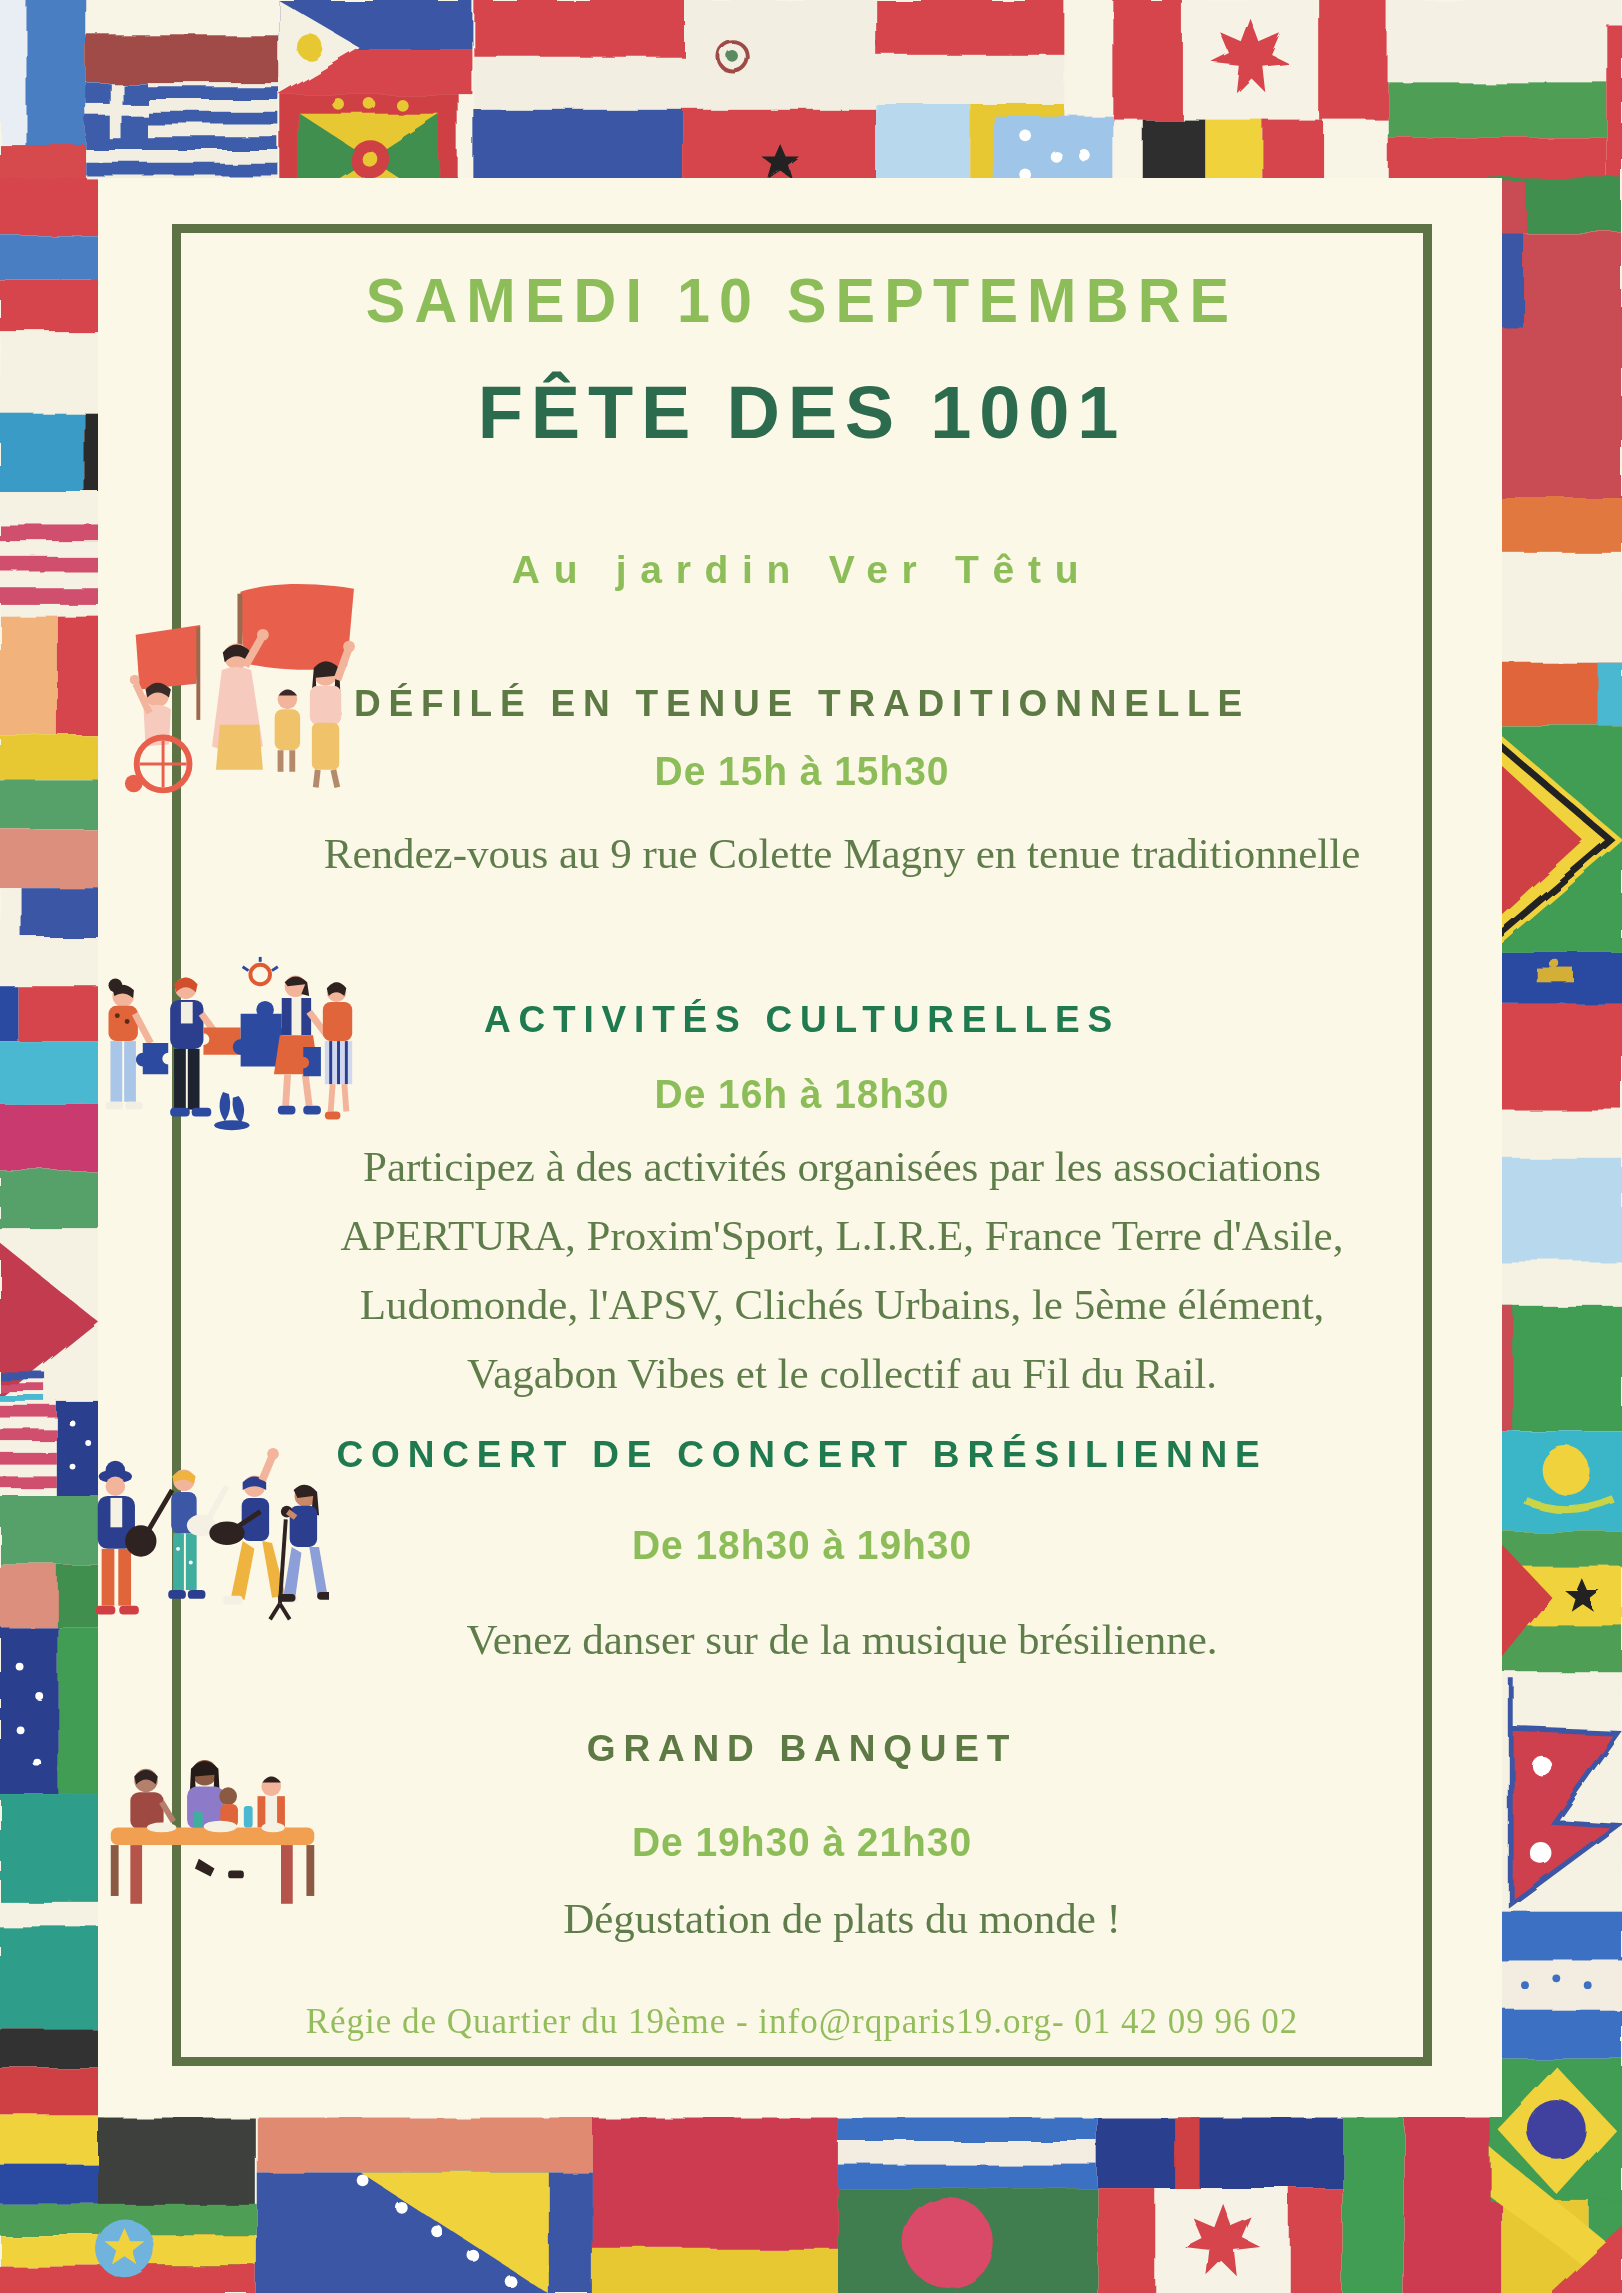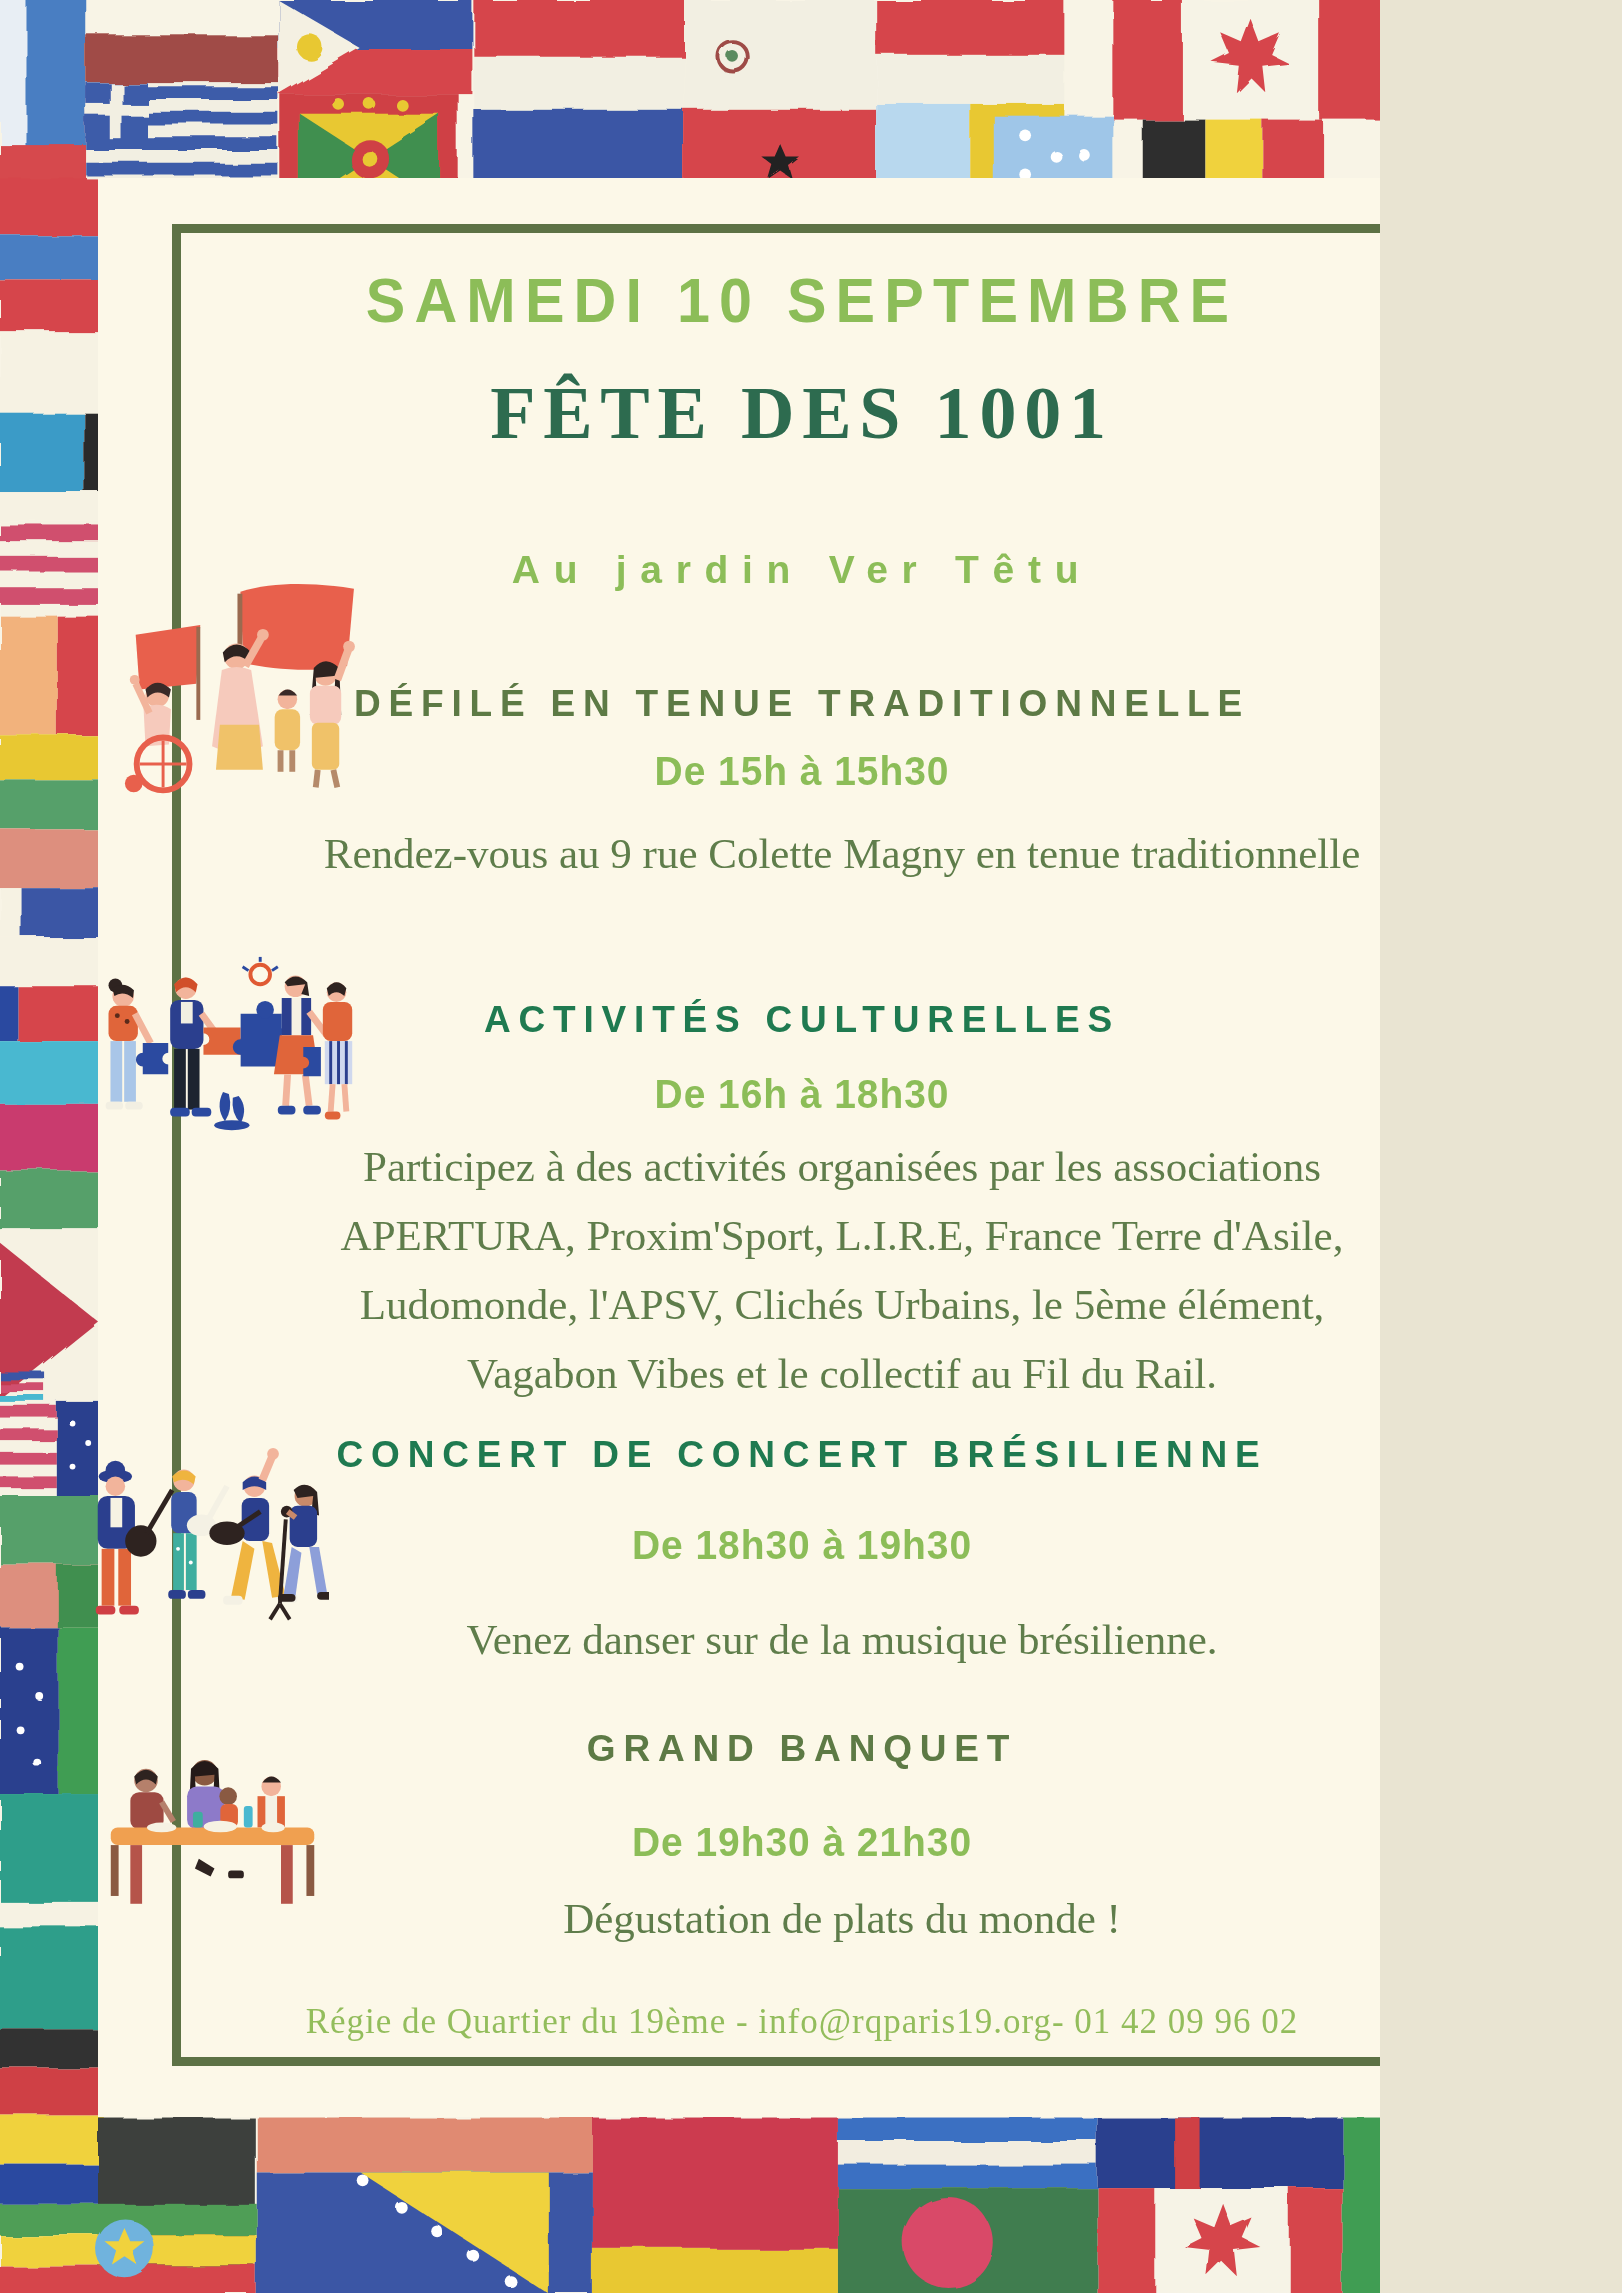--- a/index.html
+++ b/index.html
@@ -1,24 +1,24 @@
 <!DOCTYPE html>
 <html><head>
 <meta charset="utf-8">
 <style>
   html,body{margin:0;padding:0;}
   body{font-family:"Liberation Sans",sans-serif;background:#e9e4d2;}
-  .poster{position:relative;width:1380px;height:2294px;overflow:hidden;background:#a3a3a3;}
+  .poster{position:relative;width:1622px;height:2294px;overflow:hidden;background:#a3a3a3;}
   .flags{position:absolute;left:0;top:0;width:1622px;height:2294px;}
   .panel{position:absolute;left:98px;top:178px;width:1404px;height:1939px;background:#fcf8e8;}
   .frame{position:absolute;left:74px;top:46px;width:1260px;height:1842px;box-sizing:border-box;
          border:9.8px solid #5d7245;}
   .tblock{position:absolute;left:74px;width:1260px;text-align:center;}
   .date-line{top:86px;font-size:63px;font-weight:bold;color:#8cbd58;letter-spacing:9.8px;transform:scaleX(.94);}
-  .title{top:190px;font-family:Liberation Serif, serif;font-weight:bold;font-size:74px;line-height:1.22;
+  .title{top:190px;font-family:Liberation Sans, sans-serif;font-weight:bold;font-size:74px;line-height:1.22;
          color:#2d6b4f;letter-spacing:7.8px;}
   .location{top:370px;font-size:39px;font-weight:bold;color:#8cbd58;letter-spacing:13.7px;}
   .sec-h{font-size:37px;font-weight:bold;letter-spacing:7.8px;}
   .h-olive{color:#5d7a45;}
   .h-emerald{color:#1f7a50;}
   .sec-t{font-size:41px;font-weight:bold;color:#8cbd58;letter-spacing:1px;transform:scaleX(.95);}
   .sec-b{font-family:"Liberation Serif",serif;font-size:43px;line-height:69px;color:#5f7d4b;padding-left:40px;}
   .h1{top:505px;} .t1{top:570px;} .b1{top:641px;}
   .h2{top:821px;} .t2{top:893px;} .b2{top:954px;}
   .h3{top:1256px;} .t3{top:1344px;} .b3{top:1427px;}

